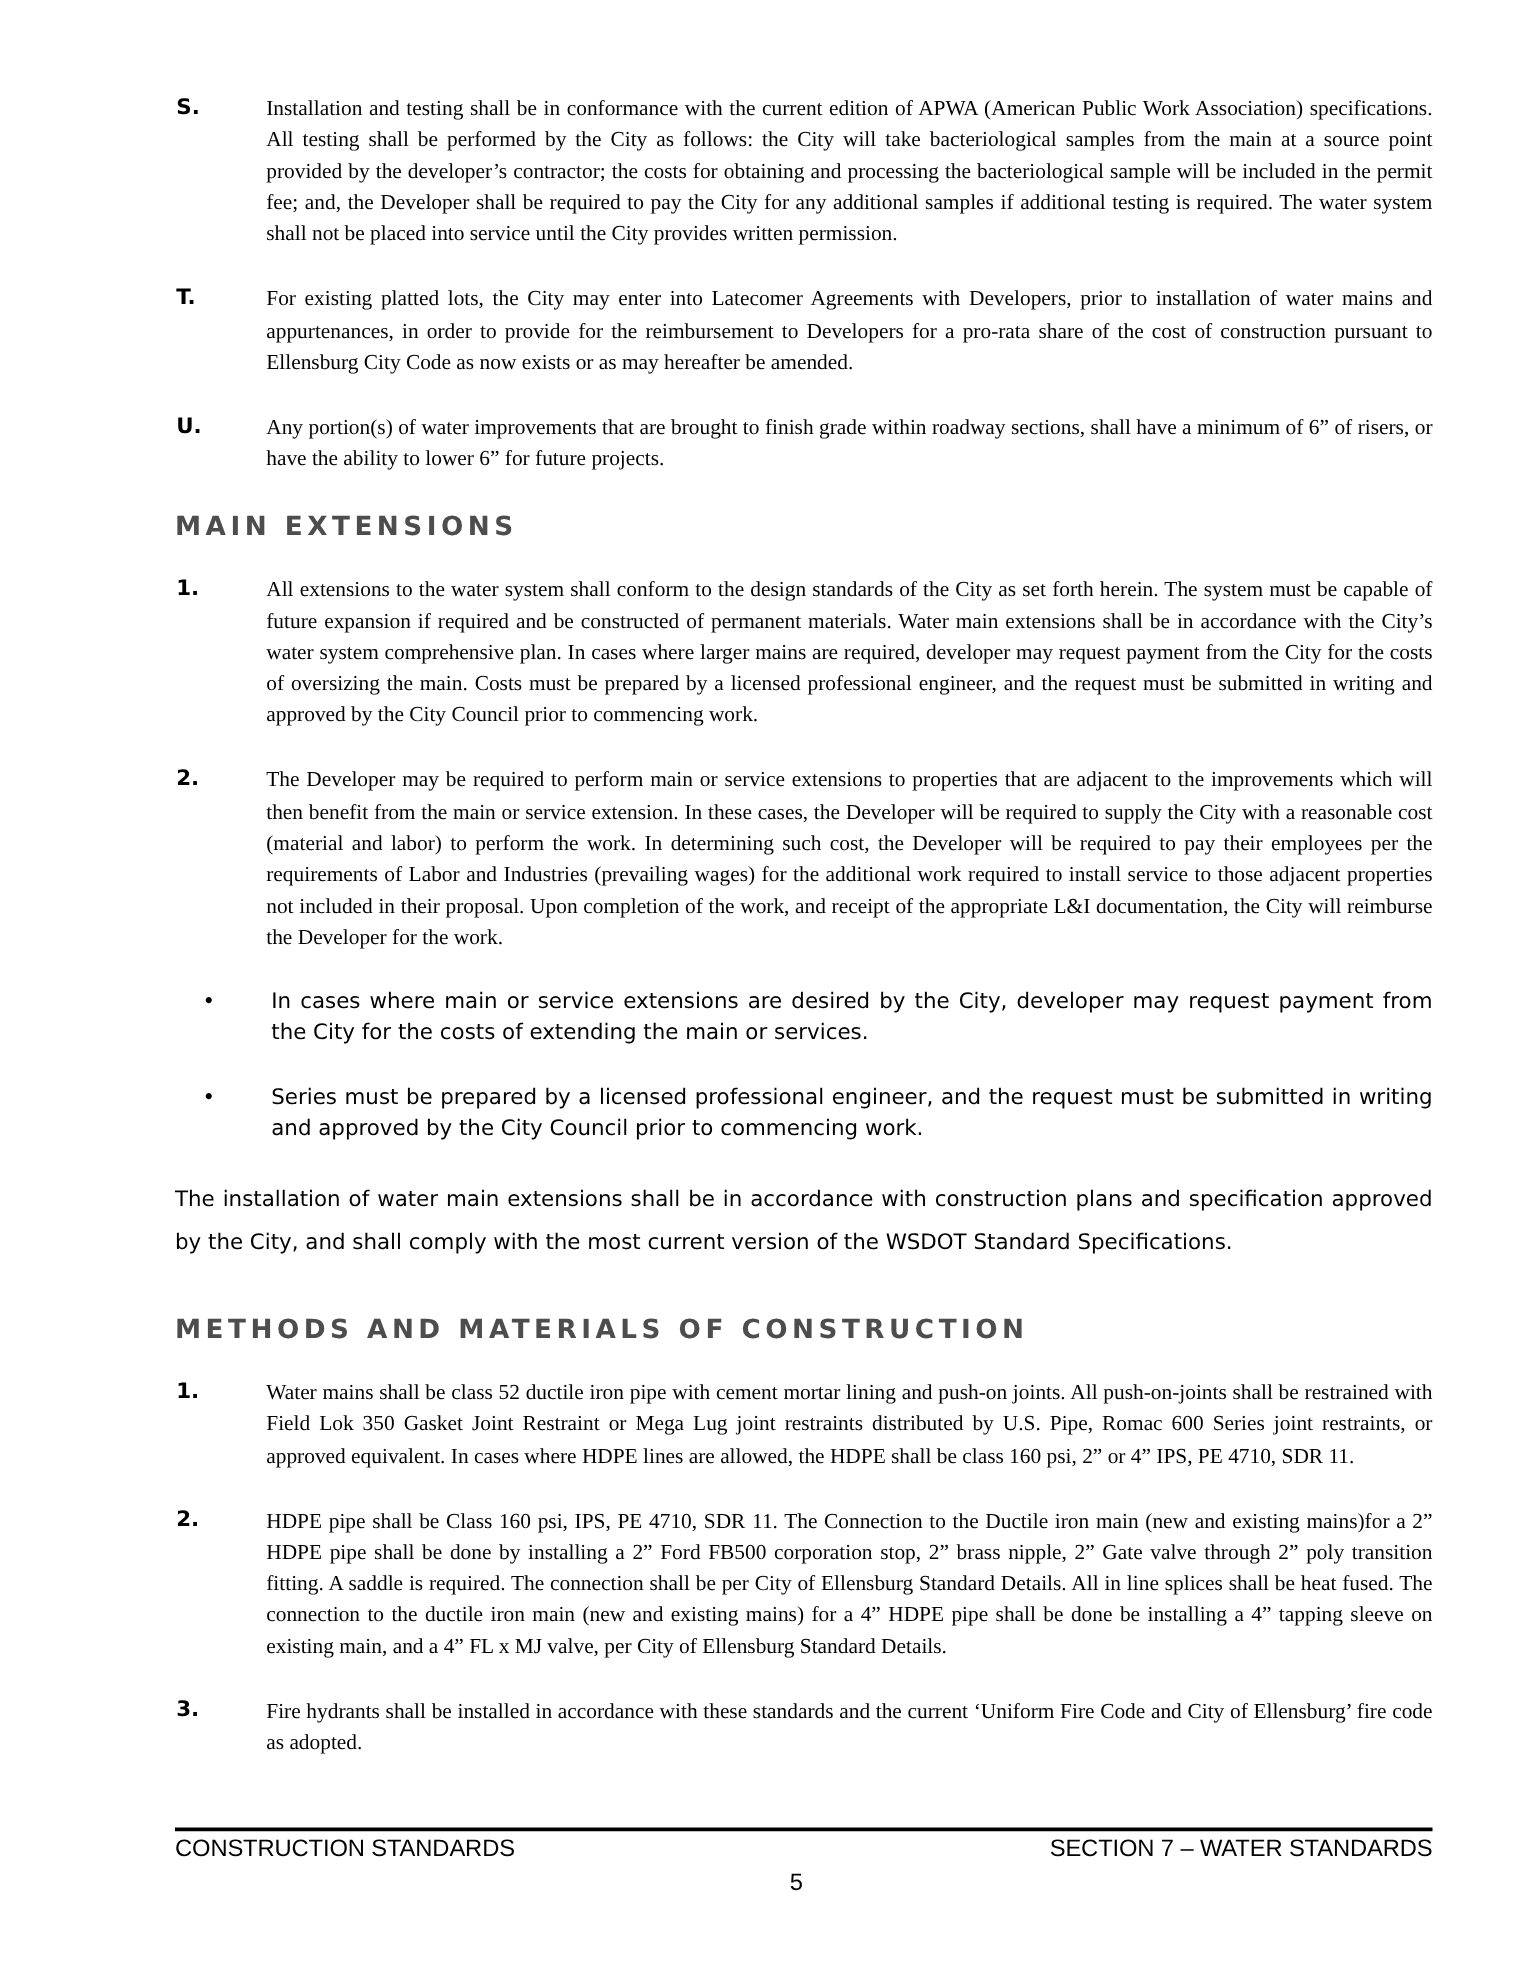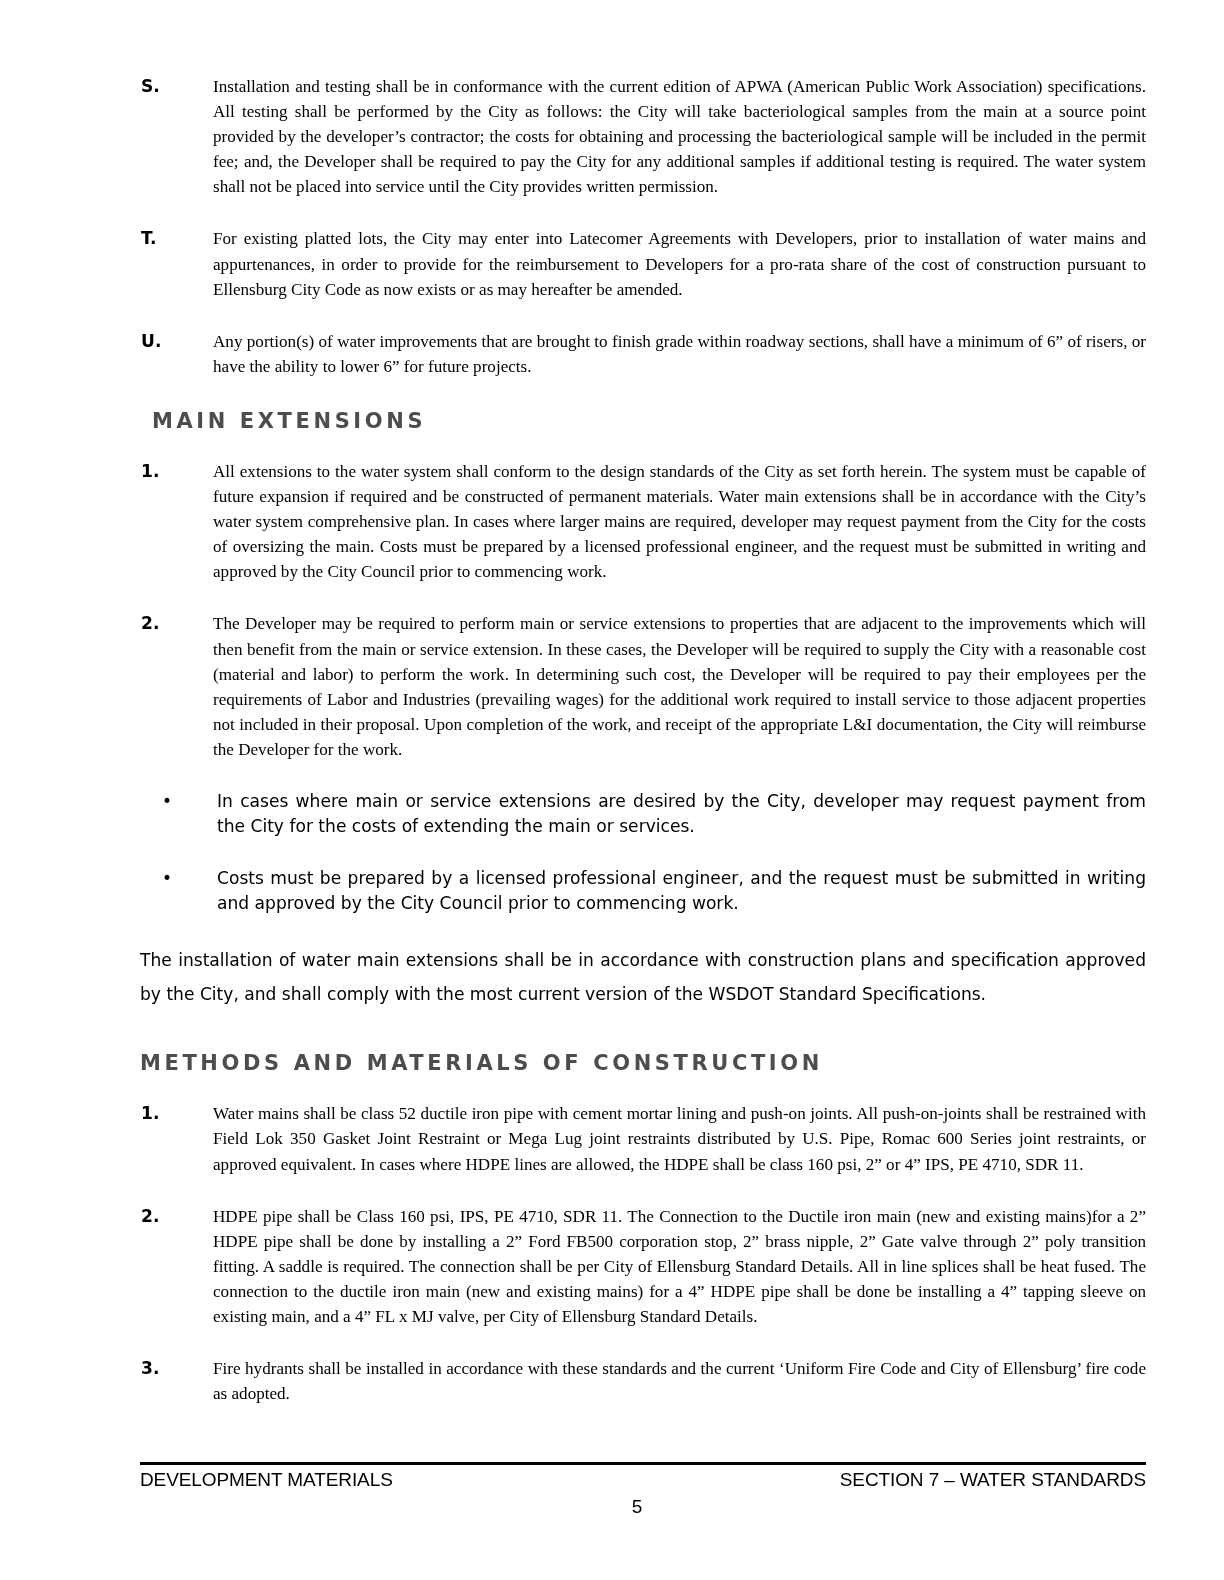--- a/index.html
+++ b/index.html
@@ -73,21 +73,21 @@
   
   .heading {
     font-family: "DejaVu Sans", sans-serif;
     font-weight: bold;
     font-size: 21px;
     letter-spacing: 3.6px;
     color: #4d4d4d;
     margin: 0;
     padding: 0;
   }
-  .h-main-ext      { margin-top: 30px; margin-bottom: 26px; margin-left: 12px; }
+  .h-main-ext      { margin-top: 30px; margin-bottom: 26px; }
   .h-plans         { margin-top: 30px; margin-bottom: 24px; }
   .h-methods       { margin-top: 40px; margin-bottom: 26px; }
 
   
   .para {
     font-size: 17.1px;
     line-height: 34px;
     text-align: justify;
     text-justify: inter-word;
     margin: 0 0 0 0;
@@ -167,21 +167,21 @@
       <span class="body">The Developer may be required to perform main or service extensions to properties that are adjacent to the improvements which will then benefit from the main or service extension.  In these cases, the Developer will be required to supply the City with a reasonable cost (material and labor)  to perform the work.  In determining such cost, the Developer will be required to pay their employees per the requirements of Labor and Industries (prevailing wages) for the additional work required to install service to those adjacent properties not included in their proposal.  Upon completion of the work, and receipt of the appropriate L&amp;I documentation, the City will reimburse the Developer for the work.</span>
     </div>
 
     <div class="bullet">
       <span class="dot">•</span>
       <span class="body">In cases where main or service extensions are desired by the City, developer may request payment from the City for the costs of extending the main or services.</span>
     </div>
 
     <div class="bullet">
       <span class="dot">•</span>
-      <span class="body">Costs must be prepared by a licensed professional engineer, and the request must be submitted in writing and approved by the City Council prior to commencing work.</span>
+      <span class="body">Series must be prepared by a licensed professional engineer, and the request must be submitted in writing and approved by the City Council prior to commencing work.</span>
     </div>
 
 
     <p class="para">The installation of water main extensions shall be in accordance with construction plans and specification approved by the City, and shall comply with the most current version of the WSDOT Standard Specifications.</p>
 
     <h2 class="heading h-methods">METHODS AND MATERIALS OF CONSTRUCTION</h2>
 
     <div class="item">
       <span class="marker">1.</span>
       <span class="body">Water mains shall be class 52 ductile iron pipe with cement mortar lining and push-on joints.  All push-on-joints shall be restrained with Field Lok 350 Gasket Joint Restraint or Mega Lug joint restraints distributed by U.S. Pipe, Romac 600 Series joint restraints, or approved equivalent.  In cases where HDPE lines are allowed, the HDPE shall be class 160 psi, 2” or 4” IPS, PE 4710, SDR 11.</span>
@@ -195,20 +195,20 @@
     <div class="item">
       <span class="marker">3.</span>
       <span class="body">Fire hydrants shall be installed in accordance with these standards and the current ‘Uniform Fire Code and City of Ellensburg’ fire code as adopted.</span>
     </div>
 
   </div>
 
   <div class="footer">
     <hr class="footer-rule">
     <div class="footer-row">
-      <span>DEVELOPMENT MATERIALS</span>
+      <span>CONSTRUCTION STANDARDS</span>
       <span>SECTION 7 – WATER STANDARDS</span>
     </div>
     <div class="footer-page">
       <span class="footer-page-inner">5</span>
     </div>
   </div>
 </div>
 
 </body></html>

